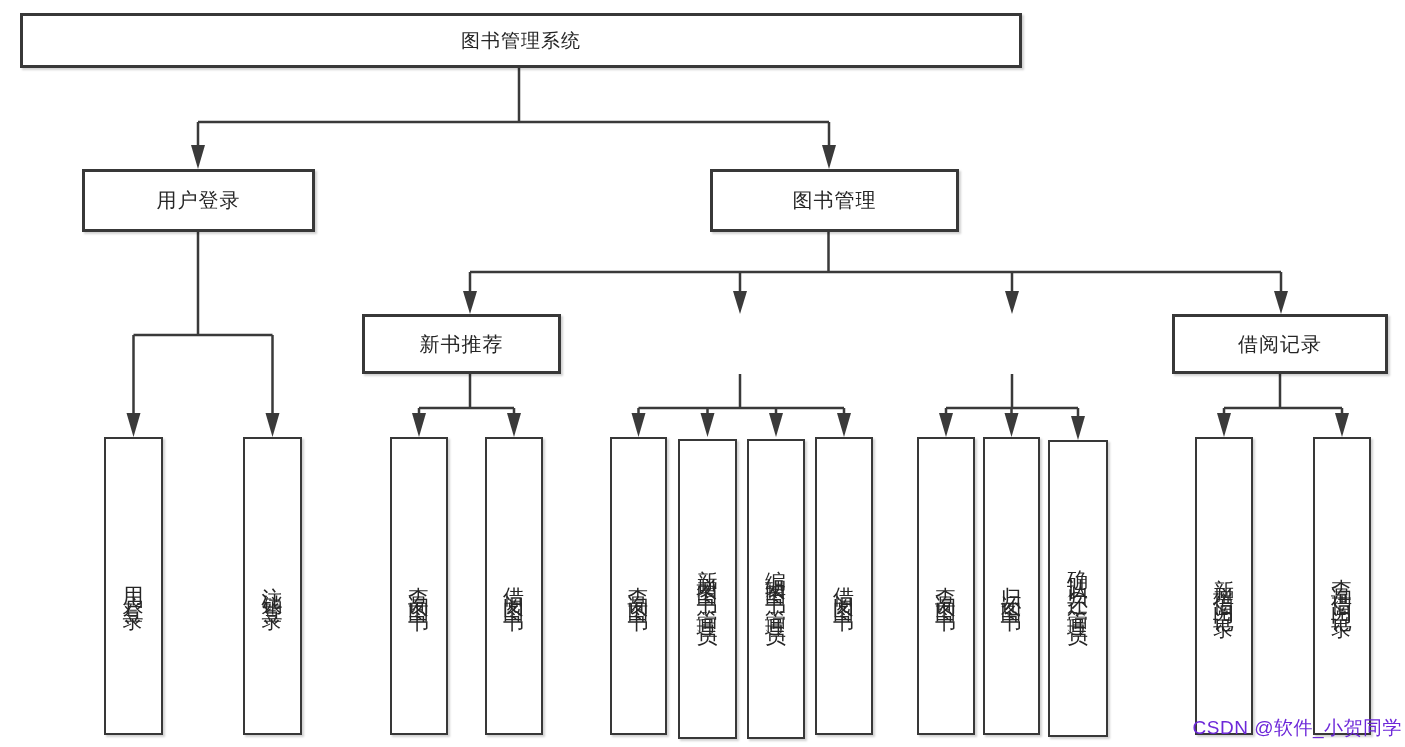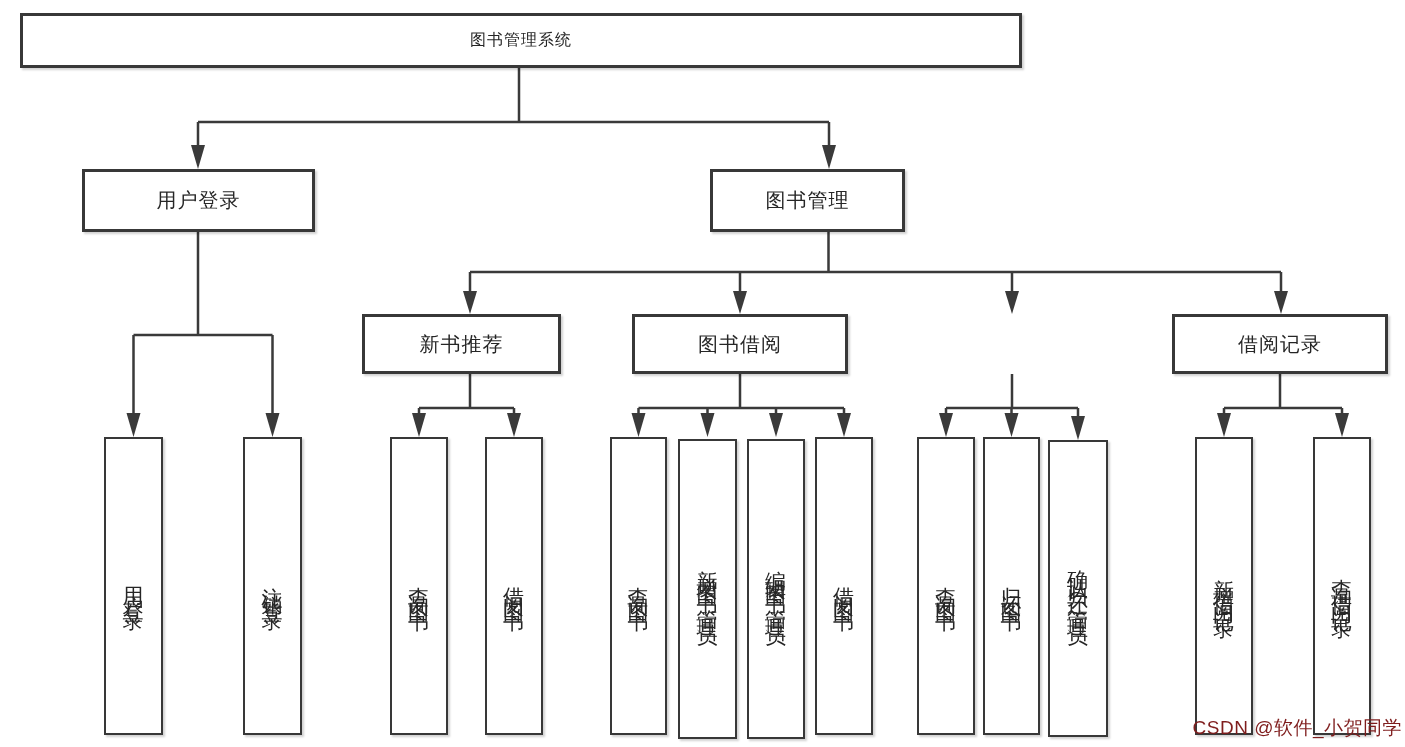--- a/index.html
+++ b/index.html
@@ -7,28 +7,28 @@
     position:relative;width:1405px;height:747px;background:#ffffff;overflow:hidden;
     font-family:"Liberation Sans","DejaVu Sans",sans-serif;color:#262626;
   }
   .edges{position:absolute;left:0;top:0;width:1405px;height:747px;}
   .node{
     position:absolute;background:#ffffff;border:3px solid #383838;box-sizing:border-box;
     display:flex;align-items:center;justify-content:center;
     font-size:20px;letter-spacing:1px;
     box-shadow:2px 2px 2px rgba(0,0,0,0.18);
   }
-  .root{font-size:16px;}
+  .root{font-size:19px;}
   .v{
     writing-mode:vertical-rl;text-orientation:mixed;
     border-width:2.5px;font-size:21px;letter-spacing:8px;line-height:1;
   }
   .watermark{
     position:absolute;right:3px;bottom:6px;font-size:19px;letter-spacing:0.5px;
-    color:#7f1d1d;z-index:5;margin-left:36px;
+    color:#6d28d9;z-index:5;margin-left:36px;
   }
 </style>
 </head>
 <body>
 
 <div class="stage">
 
   <svg class="edges" viewBox="0 0 1405 747">
     <path d="M519 68 V122 M198 122 H829 M198 122 V150 M829 122 V150
          M198 232 V335 M133.5 335 H272.5 M133.5 335 V418 M272.5 335 V418
@@ -56,24 +56,23 @@
       <polygon points="1004.5,413 1018.5,413 1011.5,437"></polygon>
       <polygon points="1071,416 1085,416 1078,440"></polygon>
       <polygon points="1217,413 1231,413 1224,437"></polygon>
       <polygon points="1335,413 1349,413 1342,437"></polygon>
     </g>
   </svg>
 
   <div class="node root" style="left:20px;top:13px;width:1002px;height:55px">图书管理系统</div>
 
   <div class="node" style="left:82px;top:169px;width:233px;height:63px">用户登录</div>
-  <div class="node" style="left:710px;top:169px;width:195px;height:63px">图书管理</div>
+  <div class="node" style="left:710px;top:169px;width:249px;height:63px">图书管理</div>
 
   <div class="node" style="left:362px;top:314px;width:199px;height:60px">新书推荐</div>
-  <div class="node" style="left:632px;top:314px;width:216px;height:60px">图书借阅</div>
   <div class="node" style="left:1172px;top:314px;width:216px;height:60px">借阅记录</div>
 
   <div class="node v" style="left:104px;top:437px;width:59px;height:298px">用户登录</div>
   <div class="node v" style="left:243px;top:437px;width:59px;height:298px">注销登录</div>
 
   <div class="node v" style="left:390px;top:437px;width:58px;height:298px">查询图书</div>
   <div class="node v" style="left:485px;top:437px;width:58px;height:298px">借阅图书</div>
 
   <div class="node v" style="left:610px;top:437px;width:57px;height:298px">查询图书</div>
   <div class="node v" style="left:678px;top:439px;width:59px;height:300px">新增图书（管理员）</div>

